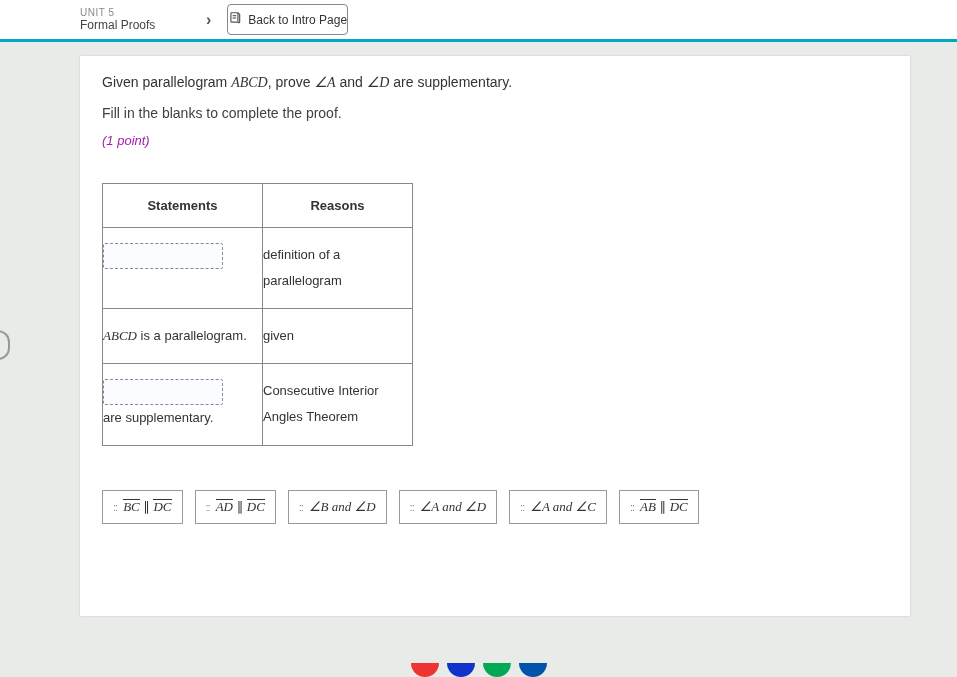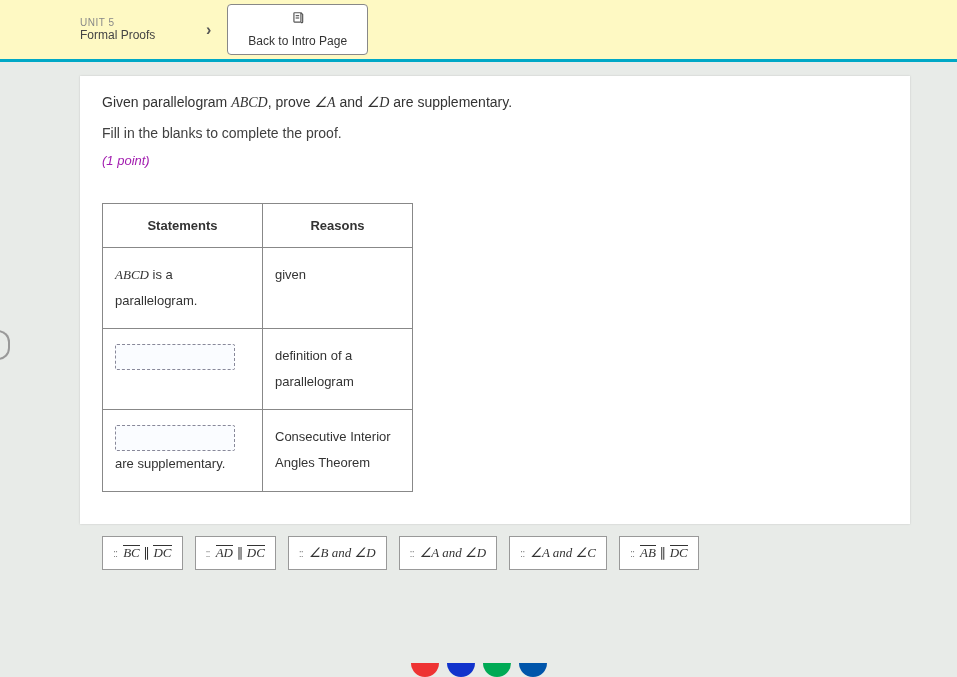--- a/index.html
+++ b/index.html
@@ -6,67 +6,66 @@
   body {
     font-family: Arial, Helvetica, sans-serif;
     background: #e8ebe8;
     color: #333;
     width: 957px;
     height: 677px;
     overflow: hidden;
     position: relative;
   }
   .header {
-    background: #fef9c3;
+    background: #ffffff;
     display: flex;
     align-items: center;
     padding: 4px 0 4px 80px;
     gap: 16px;
     border-bottom: 3px solid #00a8c6;
   }
   .unit-block { min-width: 110px; }
   .unit-label { font-size: 10px; color: #888; letter-spacing: 0.5px; }
   .unit-name { font-size: 12px; color: #444; }
   .chevron { font-size: 16px; color: #555; font-weight: bold; }
   .lesson-block { min-width: 150px; }
   .back-btn {
     border: 1px solid #888;
     border-radius: 4px;
-    padding: 6px 20px;
+    padding: 6px 0;
     background: #fff;
     font-size: 12px;
     display: inline-flex;
     align-items: center;
     gap: 6px;
     cursor: pointer;
     color:#333;
-    flex-direction:column;
   }
   .back-btn svg { width: 14px; height: 14px; }
   .page {
     background: #fff;
     margin: 14px 0 0 80px;
     width: 830px;
-    height: 448px;
+    height: 560px;
     padding: 18px 22px;
     position: relative;
     box-shadow: 0 0 2px rgba(0,0,0,0.15);
   }
   .prompt { margin-bottom: 14px; font-size: 14px; color:#333; }
   .prompt .mi { font-style: italic; font-family: 'Times New Roman', serif; }
   .instr { font-size: 14px; color:#404040; margin-bottom: 12px; }
   .points { font-size: 13px; font-style: italic; color:#a21caf; margin-bottom: 35px; }
   table.proof {
     border-collapse: collapse;
     font-size: 13px;
     color:#333;
   }
   table.proof th, table.proof td {
     border: 1px solid #888;
-    padding: 14px 12px;
+    padding: 14px 0;
     text-align: left;
     vertical-align: top;
   }
   table.proof th { font-weight: bold; text-align:center; }
   table.proof td { line-height: 2; }
   .col-stmt { width: 160px; }
   .col-reason { width: 150px; }
   .blank {
     display: inline-block;
     width: 120px;
@@ -146,29 +145,29 @@
   <table class="proof">
     <thead>
       <tr>
         <th class="col-stmt">Statements</th>
         <th class="col-reason">Reasons</th>
       </tr>
     </thead>
     <tbody>
       <tr>
         <td>
+          <span class="blank"></span>
+        </td>
+        <td>definition of a parallelogram</td>
+      </tr>
+      <tr>
+        <td>
           <span class="mi">ABCD</span><span> is a parallelogram.</span>
         </td>
         <td>given</td>
-      </tr>
-      <tr>
-        <td>
-          <span class="blank"></span>
-        </td>
-        <td>definition of a parallelogram</td>
       </tr>
       <tr>
         <td>
           <span class="blank"></span><br>
           <span>are supplementary.</span>
         </td>
         <td>Consecutive Interior Angles Theorem</td>
       </tr>
     </tbody>
   </table>

